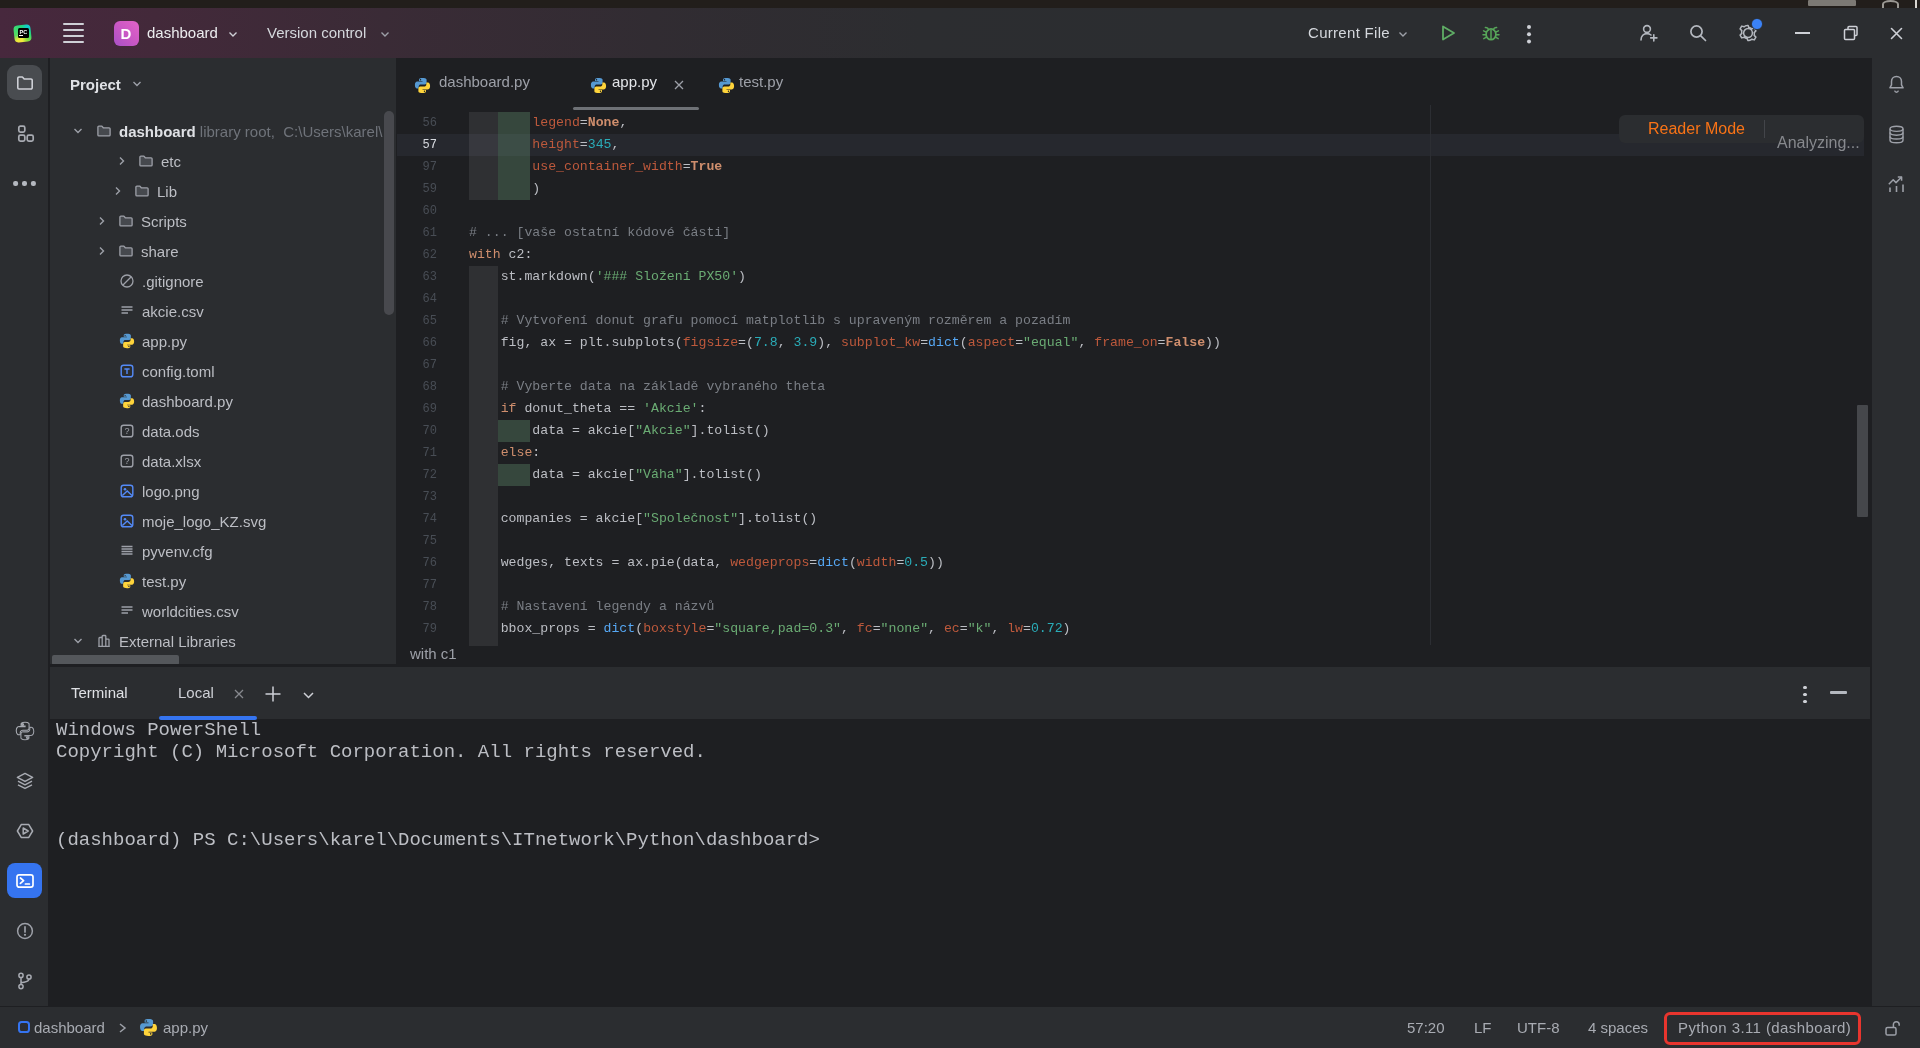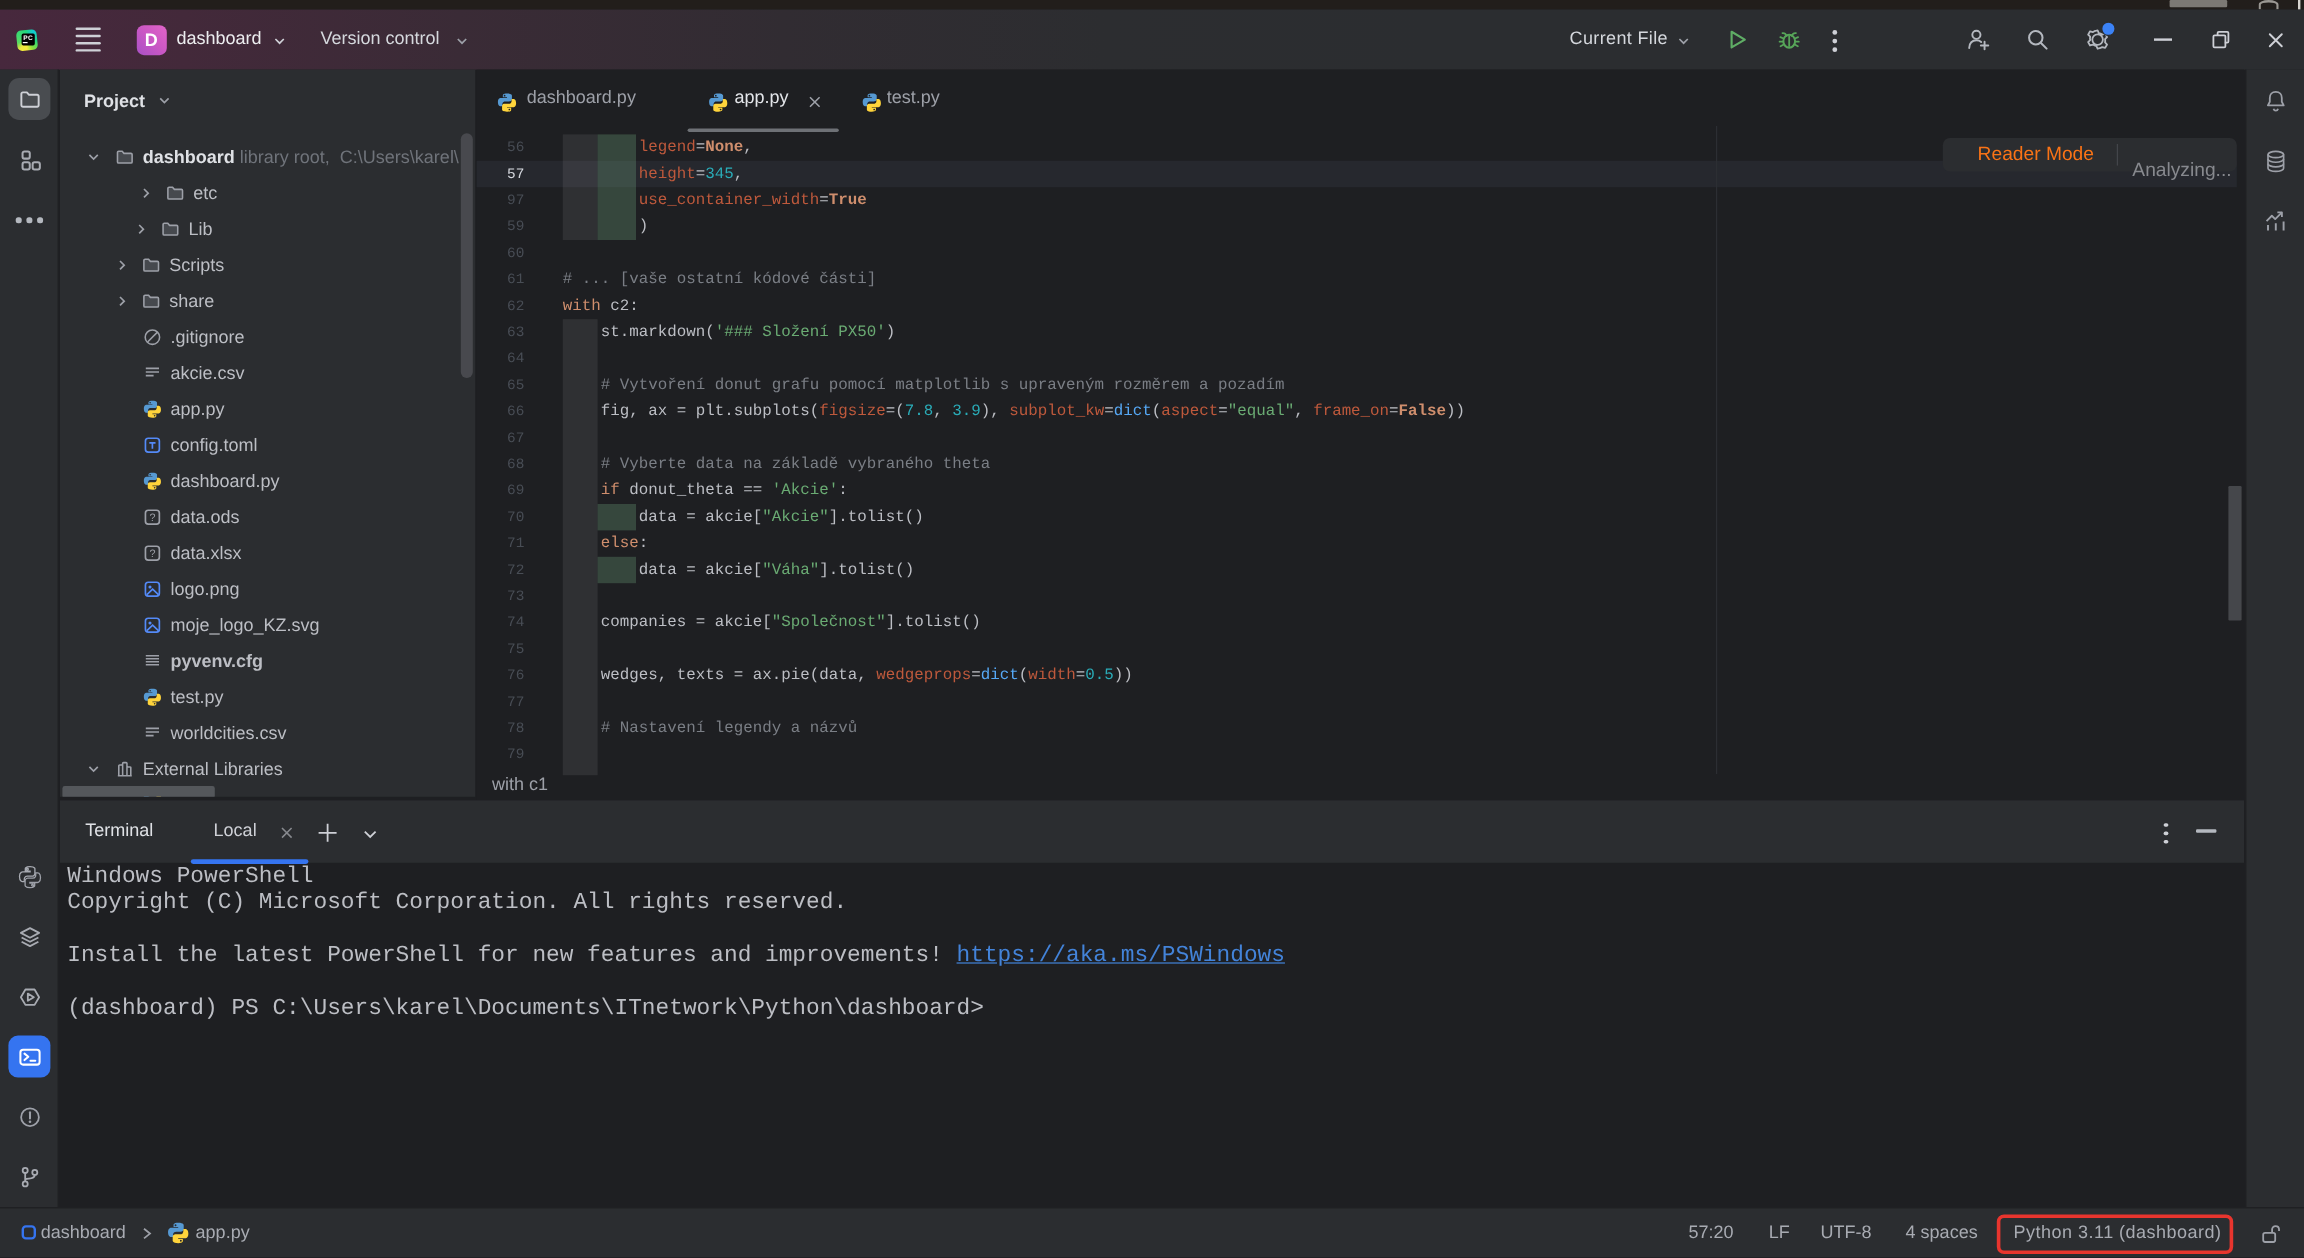--- a/index.html
+++ b/index.html
@@ -262,21 +262,21 @@
     <div class="trow" style="top:418px;padding-left:69px;"><svg class="ic" viewBox="0 0 16 16">
           <rect x="2.2" y="2.2" width="11.6" height="11.6" rx="2.4" stroke="#548AF7" stroke-width="1.4" fill="none"></rect>
           <circle cx="6" cy="6.2" r="1.3" fill="#548AF7"></circle>
           <path d="M3.4 12.6 L8.2 8 L13 12.6" stroke="#548AF7" stroke-width="1.4" fill="none"></path>
         </svg>logo.png</div>
     <div class="trow" style="top:448px;padding-left:69px;"><svg class="ic" viewBox="0 0 16 16">
           <rect x="2.2" y="2.2" width="11.6" height="11.6" rx="2.4" stroke="#548AF7" stroke-width="1.4" fill="none"></rect>
           <circle cx="6" cy="6.2" r="1.3" fill="#548AF7"></circle>
           <path d="M3.4 12.6 L8.2 8 L13 12.6" stroke="#548AF7" stroke-width="1.4" fill="none"></path>
         </svg>moje_logo_KZ.svg</div>
-    <div class="trow" style="top:478px;padding-left:69px;font-weight:bold;"><svg class="ic" viewBox="0 0 16 16">
+    <div class="trow" style="top:478px;padding-left:69px;"><svg class="ic" viewBox="0 0 16 16">
           <path d="M2.5 3.5 H13.5 M2.5 6 H13.5 M2.5 8.5 H13.5 M2.5 11 H13.5" stroke="#9DA0A8" stroke-width="1.3"></path>
         </svg>pyvenv.cfg</div>
     <div class="trow" style="top:508px;padding-left:69px;"><svg class="ic" viewBox="0 0 24 24">
           <use href="#pyico"></use>
         </svg>test.py</div>
     <div class="trow" style="top:538px;padding-left:69px;"><svg class="ic" viewBox="0 0 16 16">
           <path d="M2.5 4 H13.5 M2.5 7 H13.5 M2.5 10 H9" stroke="#9DA0A8" stroke-width="1.4"></path>
         </svg>worldcities.csv</div>
     <div class="trow" style="top:568px;padding-left:20px;">
       <svg class="chev" style="margin-right:10px;" viewBox="0 0 16 16">
@@ -359,20 +359,21 @@
     <div class="cl" style="top:251.5px;">    <span class="tk-c"># Vytvoření donut grafu pomocí matplotlib s upraveným rozměrem a pozadím</span></div>
     <div class="cl" style="top:273.5px;">    fig, ax = plt.subplots(<span class="tk-p">figsize</span>=(<span class="tk-n">7.8</span>, <span class="tk-n">3.9</span>), <span class="tk-p">subplot_kw</span>=<span class="tk-b">dict</span>(<span class="tk-p">aspect</span>=<span class="tk-s">"equal"</span>, <span class="tk-p">frame_on</span>=<span class="tk-k">False</span>))</div>
     <div class="cl" style="top:317.5px;">    <span class="tk-c"># Vyberte data na základě vybraného theta</span></div>
     <div class="cl" style="top:339.5px;">    <span class="tk-w">if</span> donut_theta == <span class="tk-s">'Akcie'</span>:</div>
     <div class="cl" style="top:361.5px;">        data = akcie[<span class="tk-s">"Akcie"</span>].tolist()</div>
     <div class="cl" style="top:383.5px;">    <span class="tk-w">else</span>:</div>
     <div class="cl" style="top:405.5px;">        data = akcie[<span class="tk-s">"Váha"</span>].tolist()</div>
     <div class="cl" style="top:449.5px;">    companies = akcie[<span class="tk-s">"Společnost"</span>].tolist()</div>
     <div class="cl" style="top:493.5px;">    wedges, texts = ax.pie(data, <span class="tk-p">wedgeprops</span>=<span class="tk-b">dict</span>(<span class="tk-p">width</span>=<span class="tk-n">0.5</span>))</div>
     <div class="cl" style="top:537.5px;">    <span class="tk-c"># Nastavení legendy a názvů</span></div>
+    <div class="cl" style="top:559.5px;">    bbox_props = <span class="tk-b">dict</span>(<span class="tk-p">boxstyle</span>=<span class="tk-s">"square,pad=0.3"</span>, <span class="tk-p">fc</span>=<span class="tk-s">"none"</span>, <span class="tk-p">ec</span>=<span class="tk-s">"k"</span>, <span class="tk-p">lw</span>=<span class="tk-n">0.72</span>)</div>
 
     <div class="abs" style="left:1222px;top:57px;width:245px;height:28px;background:#2B2D30;border-radius:6px;display:flex;align-items:center;font-size:16px;">
       <span style="margin-left:29px;color:#f97316;">Reader Mode</span>
       <span style="margin-left:19px;width:1px;height:18px;background:#43454A;"></span>
       <span style="margin-left:12px;color:#87898E;margin-top:28px;">Analyzing...</span>
     </div>
 
     <div class="abs" style="left:1460px;top:347px;width:11px;height:112px;background:#45474B;border-radius:1px;"></div>
 
     <div class="abs" style="left:13px;top:585px;height:22px;line-height:22px;font-size:15px;color:#9DA0A8;">with c1</div>
@@ -389,21 +390,20 @@
       </svg>
     <svg class="abs" style="left:250px;top:20px;" width="17" height="17" viewBox="0 0 17 17">
         <path d="M4 6 L8.5 10.5 L13 6" stroke="#CED0D6" stroke-width="1.5" fill="none"></path>
       </svg>
     <div class="abs" style="left:109px;top:48.5px;width:98px;height:4px;background:#3574F0;border-radius:2px;"></div>
     <div class="abs" style="left:1753px;top:18.5px;width:3.6px;height:3.6px;border-radius:50%;background:#CED0D6;box-shadow:0 7px 0 #CED0D6, 0 14px 0 #CED0D6;"></div>
     <div class="abs" style="left:1780px;top:24px;width:17px;height:2.6px;background:#B4B8BF;border-radius:1px;"></div>
 
     <div class="term-line" style="top:52px;">Windows PowerShell</div>
     <div class="term-line" style="top:74px;">Copyright (C) Microsoft Corporation. All rights reserved.</div>
-    <div class="term-line" style="top:118px;">Install the latest PowerShell for new features and improvements! <span style="color:#4383D9;text-decoration:underline;">https://aka.ms/PSWindows</span></div>
     <div class="term-line" style="top:162px;">(dashboard) PS C:\Users\karel\Documents\ITnetwork\Python\dashboard&gt;</div>
   </div>
 
   <div id="sideR" class="abs">
     <svg class="abs" style="left:14px;top:16px;" width="21" height="21" viewBox="0 0 21 21">
       <path d="M10.5 2.6 c3.2 0 5 2.3 5 5 v3.2 l1.6 3 H3.9 l1.6-3 V7.6 c0-2.7 1.8-5 5-5 Z" stroke="#9DA0A8" stroke-width="1.5" fill="none" stroke-linejoin="round"></path>
       <path d="M8.6 16.6 c.3 1 1 1.6 1.9 1.6 s1.6-.6 1.9-1.6" stroke="#9DA0A8" stroke-width="1.5" fill="none"></path>
     </svg>
     <svg class="abs" style="left:14px;top:66px;" width="21" height="21" viewBox="0 0 21 21">
       <ellipse cx="10.5" cy="4.8" rx="6.5" ry="2.6" stroke="#9DA0A8" stroke-width="1.4" fill="none"></ellipse>

